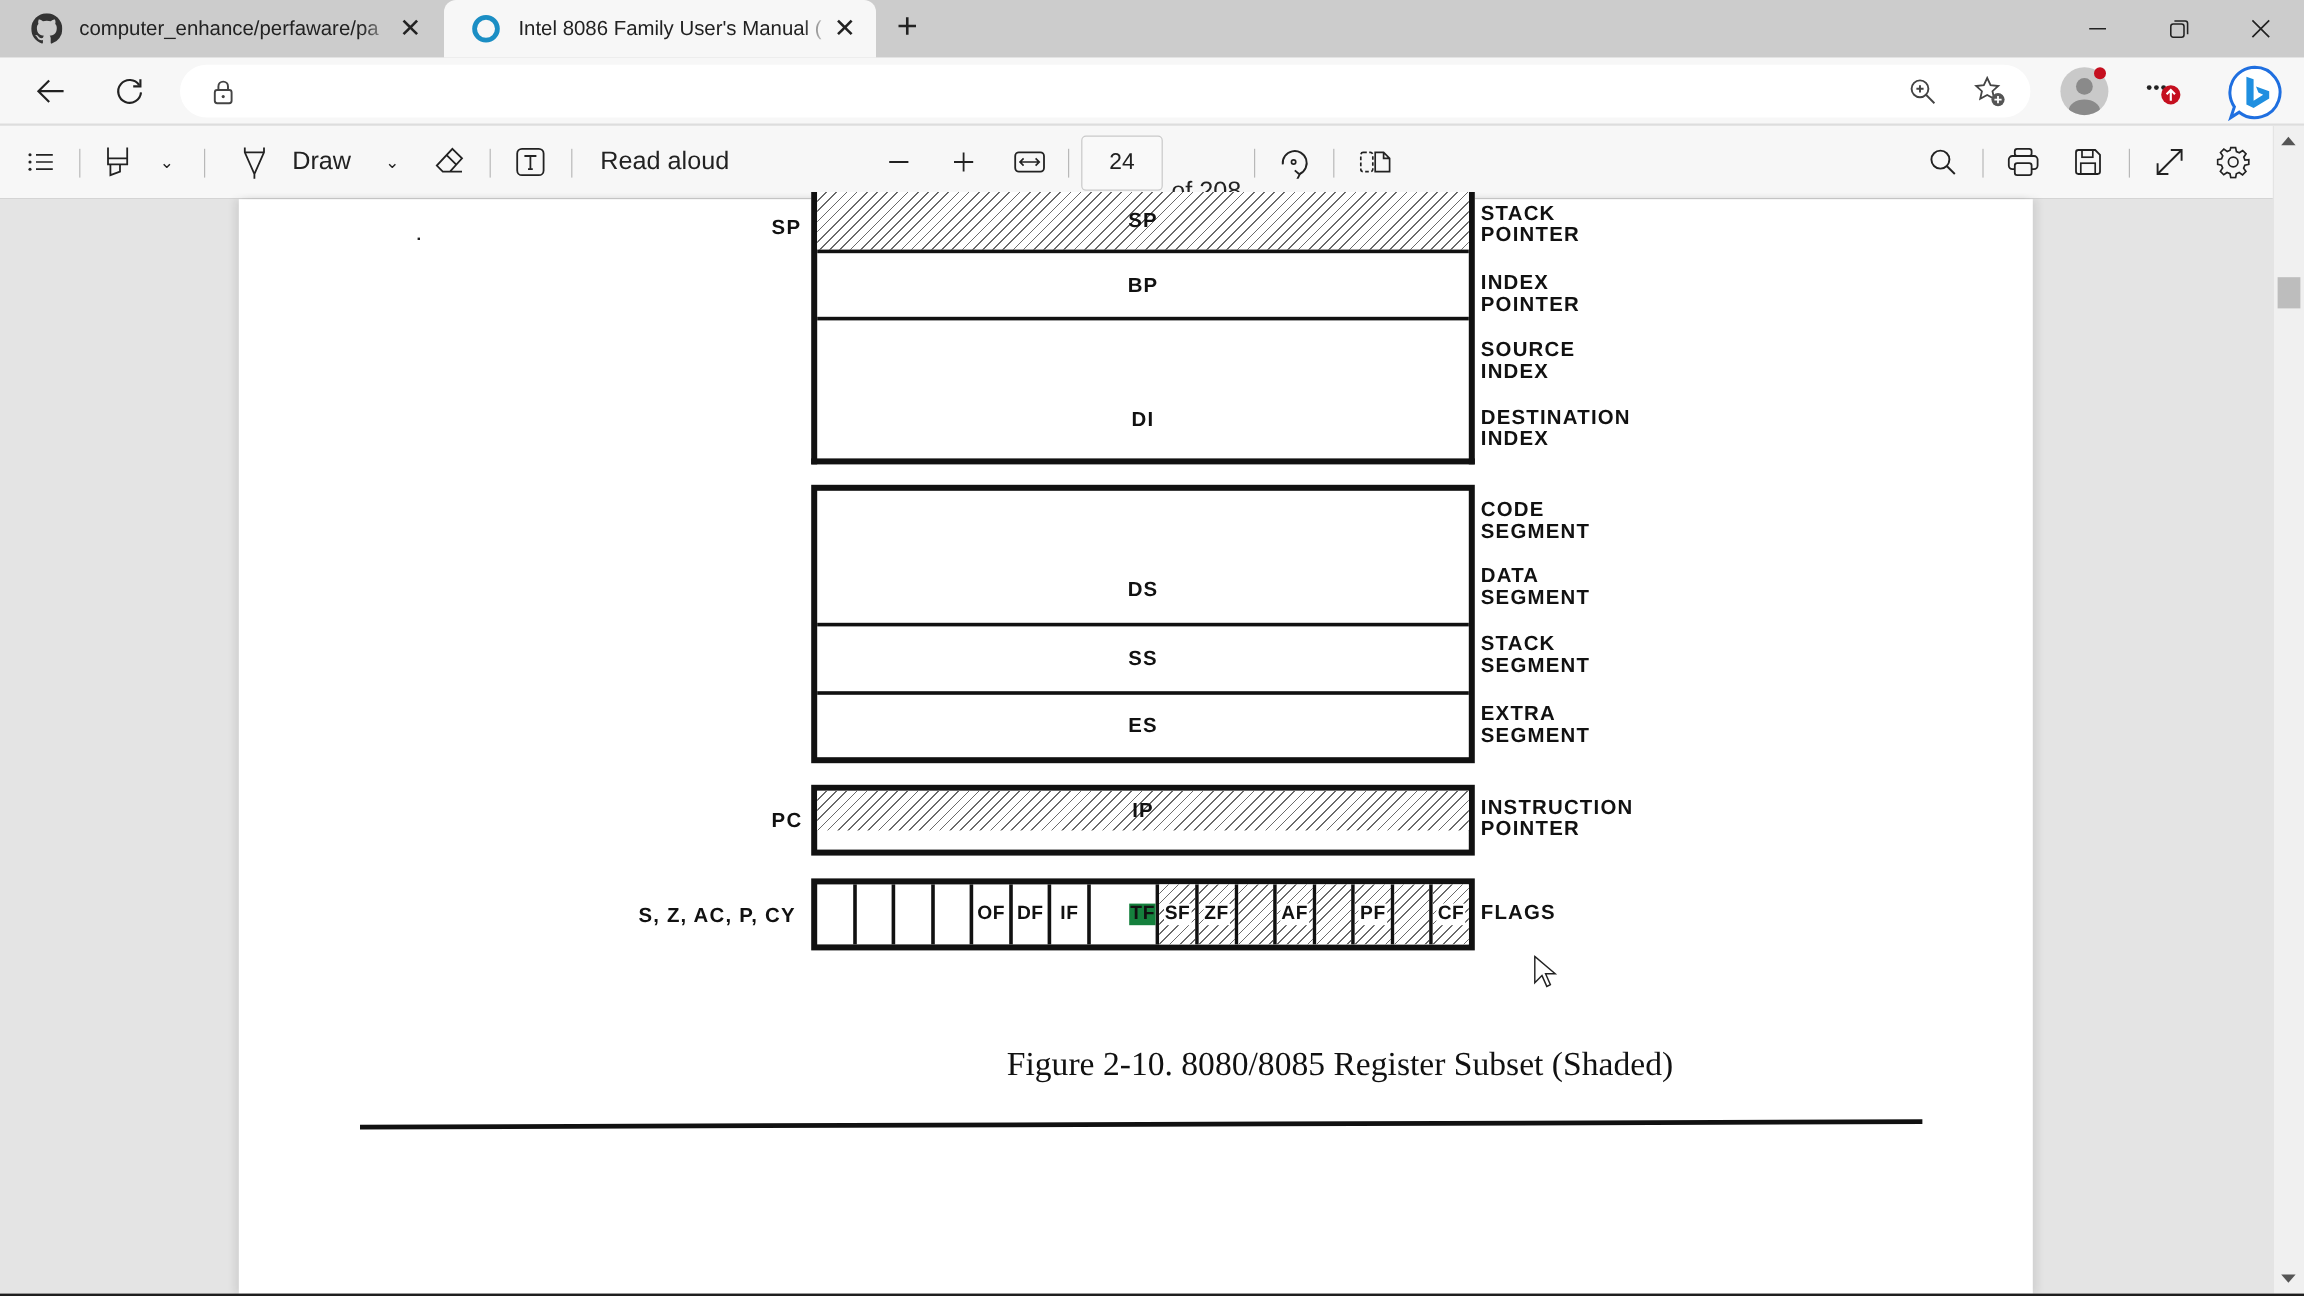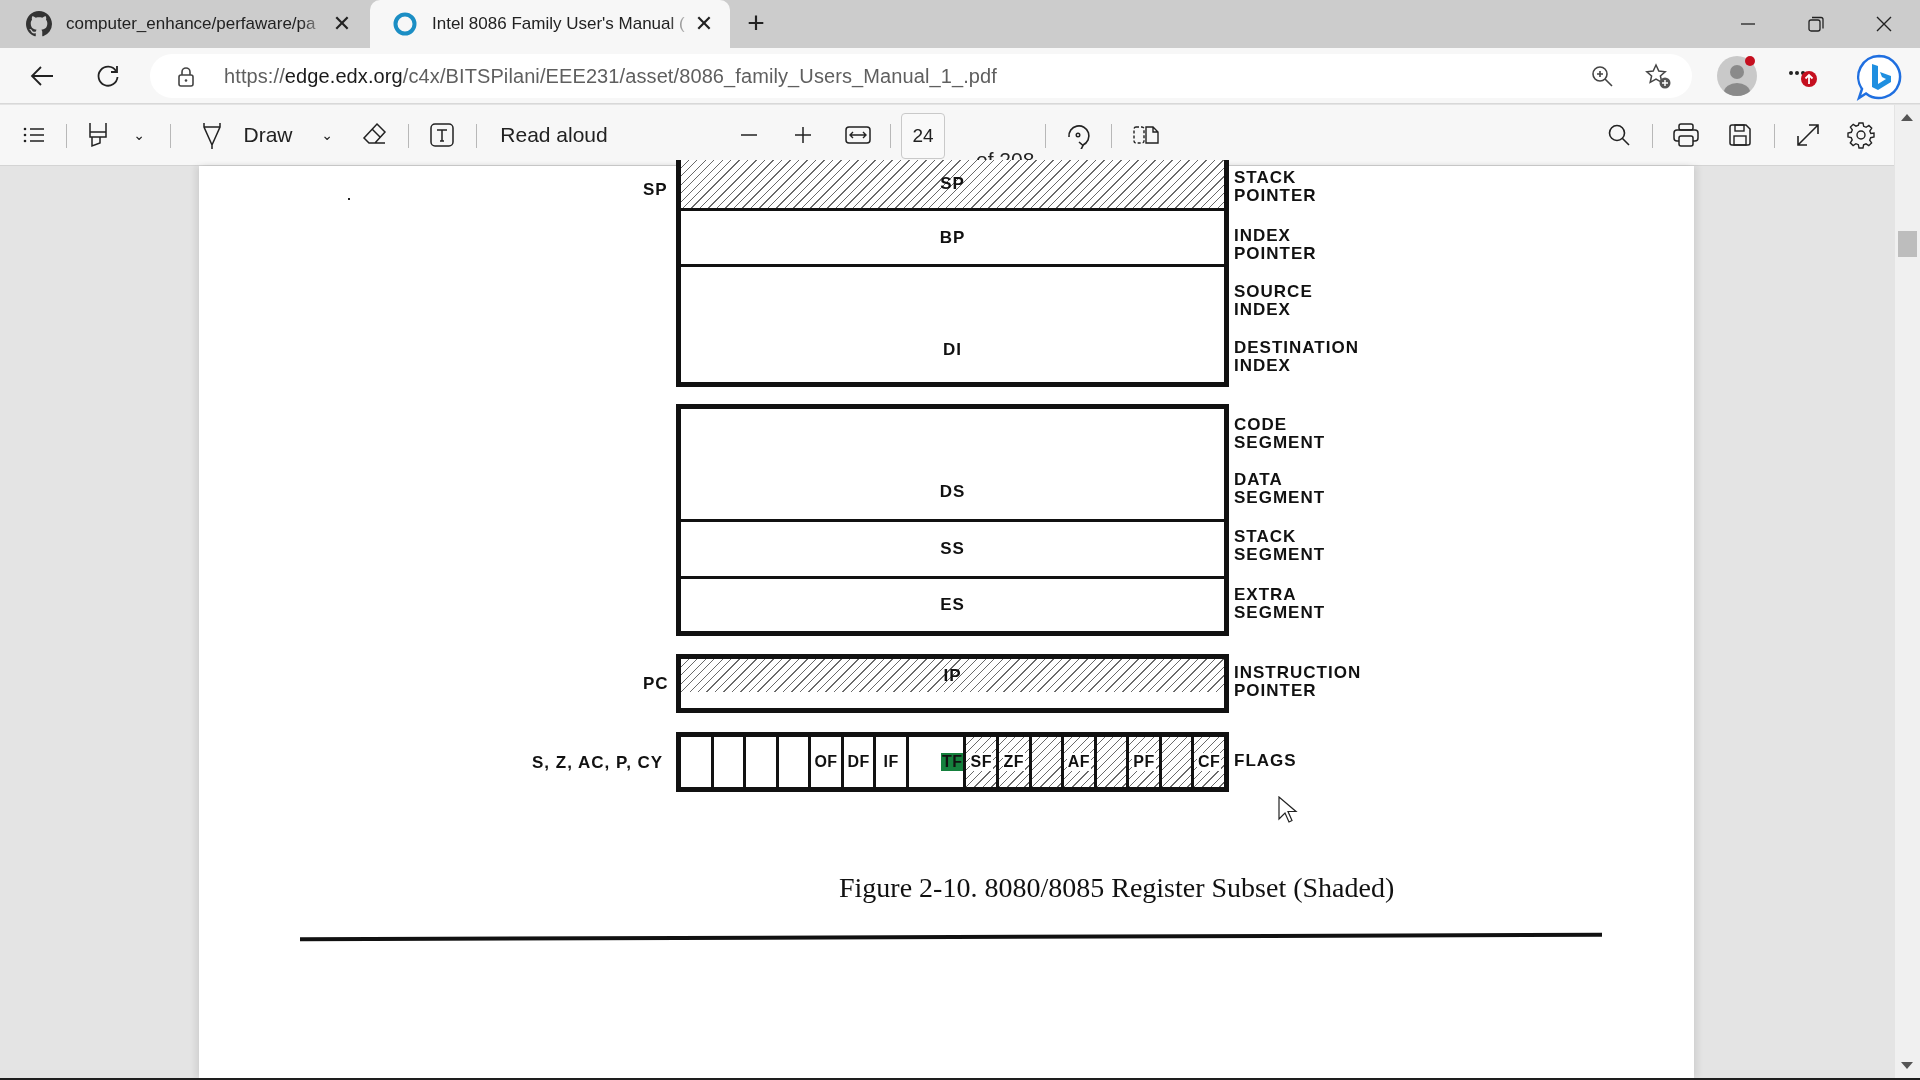--- a/index.html
+++ b/index.html
@@ -28,21 +28,21 @@
   .omnibox .zoom-i { position: absolute; right: 78px; top: 10px; }
   .omnibox .fav-i { position: absolute; right: 20px; top: 8px; }
   .profile { position: absolute; left: 1717px; top: 8px; width: 40px; height: 40px; border-radius: 50%; background: #c9c9c9; overflow: hidden; }
   .more { position: absolute; left: 1786px; top: 10px; width: 40px; height: 36px; }
   .bing { position: absolute; left: 1855px; top: 5px; width: 48px; height: 48px; }
 
   
   .pdfbar { position: absolute; left: 0; top: 105px; width: 1894px; height: 61px; background: #f7f7f7; border-bottom: 1px solid #d4d4d4; }
   .tb { position: absolute; top: 12px; height: 36px; display: flex; align-items: center; justify-content: center; color: #222; font-size: 21px; }
   .sep { position: absolute; top: 19px; width: 1px; height: 24px; background: #b8b8b8; }
-  .pagebox { position: absolute; left: 901px; top: 8px; width: 44px; height: 46px; border: 1px solid #c9c9c9; border-radius: 4px; background: #f9f9f9; font-size: 19px; text-align: center; line-height: 44px; color: #222; }
+  .pagebox { position: absolute; left: 901px; top: 8px; width: 68px; height: 46px; border: 1px solid #c9c9c9; border-radius: 4px; background: #f9f9f9; font-size: 19px; text-align: center; line-height: 44px; color: #222; }
   .ofpages { position: absolute; left: 976px; top: 19px; font-size: 21px; color: #222; margin-top: 24px; }
 
   
   .viewer { position: absolute; left: 0; top: 166px; width: 1895px; height: 912px; background: #e4e4e4; }
   .page { position: absolute; left: 199px; top: 0; width: 1495px; height: 912px; background: #ffffff; box-shadow: -4px 0 6px rgba(0,0,0,0.08), 4px 0 6px rgba(0,0,0,0.08); }
   .scrollbar { position: absolute; left: 1895px; top: 105px; width: 25px; height: 973px; background: #f0f0f0; }
   .scrollbar .up { position: absolute; left: 6px; top: 9px; width: 0; height: 0; border-left: 6px solid transparent; border-right: 6px solid transparent; border-bottom: 7px solid #555; }
   .scrollbar .down { position: absolute; left: 6px; bottom: 9px; width: 0; height: 0; border-left: 6px solid transparent; border-right: 6px solid transparent; border-top: 7px solid #555; }
   .scrollbar .thumb { position: absolute; left: 3px; top: 126px; width: 19px; height: 26px; background: #bdbdbd; }
   .bottomstrip { position: absolute; left: 0; top: 1078px; width: 1920px; height: 2px; background: #1e1e1e; }
@@ -118,21 +118,20 @@
       </svg>
   </div>
   <div class="omnibox">
     <span class="lock">
       <svg width="20" height="22" viewBox="0 0 20 22">
           <rect x="3" y="9" width="14" height="11" rx="2" fill="none" stroke="#444" stroke-width="1.6"></rect>
           <path d="M6 9V6a4 4 0 0 1 8 0v3" fill="none" stroke="#444" stroke-width="1.6"></path>
           <circle cx="10" cy="14.5" r="1.3" fill="#444"></circle>
         </svg>
     </span>
-    <span class="url"><span>https://</span><span class="host">edge.edx.org</span><span>/c4x/BITSPilani/EEE231/asset/8086_family_Users_Manual_1_.pdf</span></span>
     <span class="zoom-i">
       <svg width="24" height="24" viewBox="0 0 24 24">
           <circle cx="10" cy="10" r="7" fill="none" stroke="#444" stroke-width="1.6"></circle>
           <path d="M15 15l7 7M7 10h6M10 7v6" stroke="#444" stroke-width="1.6"></path>
         </svg>
     </span>
     <span class="fav-i">
       <svg width="28" height="28" viewBox="0 0 28 28">
           <path d="M12 3l2.8 6 6.4.7-4.8 4.3 1.4 6.3L12 17.1 6.2 20.3l1.4-6.3L2.8 9.7 9.2 9z" fill="none" stroke="#444" stroke-width="1.5"></path>
           <circle cx="21" cy="21" r="5.5" fill="#555"></circle>

